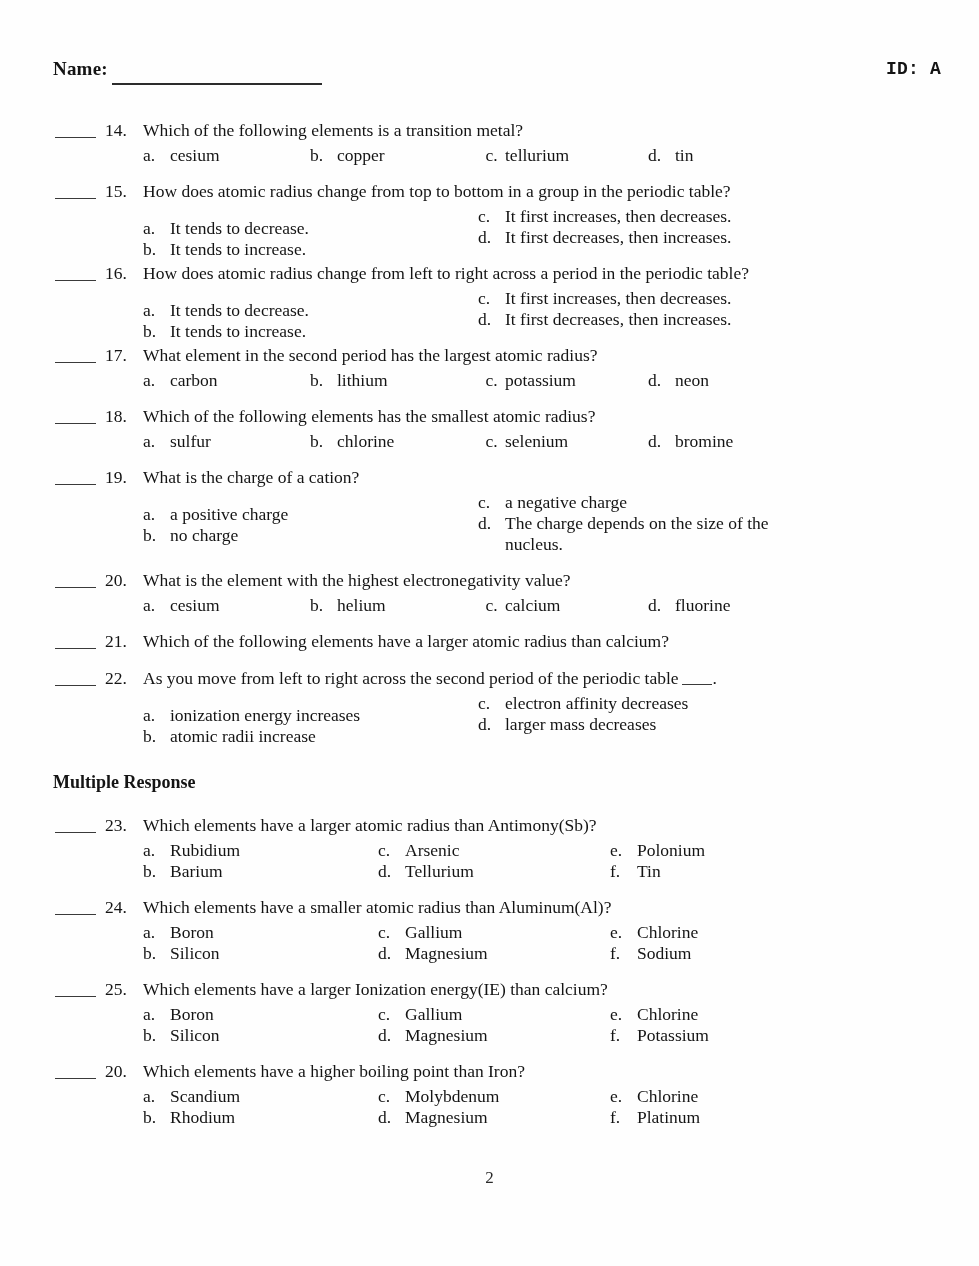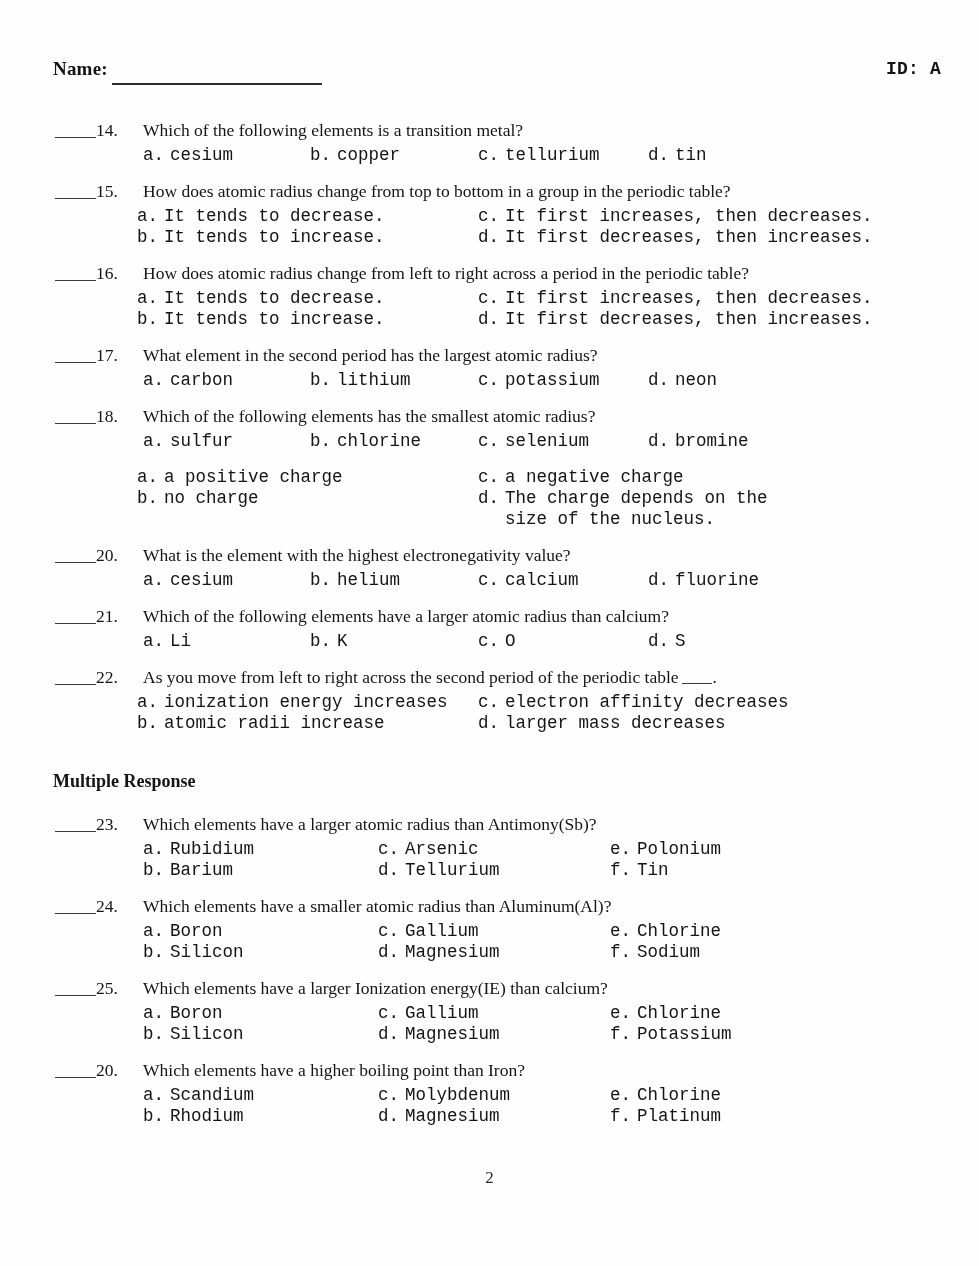--- a/index.html
+++ b/index.html
@@ -77,21 +77,21 @@
     top: 17px;
     width: 41px;
     height: 0;
     border-bottom: 1.5px solid #3a3a3a;
   }
   .q-num {
     position: absolute;
     left: 96px;
     top: 0;
     width: 40px;
-    text-align: left;
+    text-align: center;
     font-size: 17.5px;
   }
   .q-text {
     position: absolute;
     left: 143px;
     top: 0;
     font-size: 17.5px;
     white-space: nowrap;
   }
   .q-text .inline-blank {
@@ -101,21 +101,20 @@
     margin: 0 1px -1px 3px;
   }
 
   .options {
     position: relative;
   }
   .opt {
     position: absolute;
     font-size: 17.5px;
     white-space: nowrap;
-    font-family: Liberation Mono, monospace;
   }
   .opt .ltr {
     display: inline-block;
     width: 27px;
   }
   .opt.wrap {
     white-space: normal;
     width: 300px;
     line-height: 21px;
   }
@@ -128,24 +127,24 @@
     margin-left: 27px;
   }
 
   
   .row0 { top: 0; }
   .row1 { top: 21px; }
 
   
   .c4a { left: 143px; }
   .c4b { left: 310px; }
-  .c4c { left: 478px; }
+  .c4c { left: 478px; text-align: center; }
   .c4d { left: 648px; }
 
-  .c2a { left: 137px; }
+  .c2a { left: 143px; margin-top: 12px; }
   .c2b { left: 478px; }
 
   .c3a { left: 143px; }
   .c3b { left: 362px; margin-left: 16px; }
   .c3c { left: 610px; }
 
   .opts-1row { height: 24px; }
   .opts-2row { height: 45px; }
   .opts-3row { height: 66px; }
 
@@ -241,20 +240,25 @@
           <span class="q-text">Which of the following elements has the smallest atomic radius?</span>
         </div>
         <div class="options opts-1row">
           <div class="opt c4a row0"><span class="ltr">a.</span><span class="txt">sulfur</span></div>
           <div class="opt c4b row0"><span class="ltr">b.</span><span class="txt">chlorine</span></div>
           <div class="opt c4c row0"><span class="ltr">c.</span><span class="txt">selenium</span></div>
           <div class="opt c4d row0"><span class="ltr">d.</span><span class="txt">bromine</span></div>
         </div>
       </div>
       <div class="question">
+        <div class="q-head">
+          <span class="blank"></span>
+          <span class="q-num">19.</span>
+          <span class="q-text">What is the charge of a cation?</span>
+        </div>
         <div class="options opts-3row">
           <div class="opt c2a row0"><span class="ltr">a.</span><span class="txt">a positive charge</span></div>
           <div class="opt c2a row1"><span class="ltr">b.</span><span class="txt">no charge</span></div>
           <div class="opt c2b row0"><span class="ltr">c.</span><span class="txt">a negative charge</span></div>
           <div class="opt c2b row1 wrap">
             <span class="ltr">d.</span>
             <span class="txt">The charge depends on the size of the nucleus.</span>
           </div>
         </div>
       </div>
@@ -270,26 +274,20 @@
           <div class="opt c4c row0"><span class="ltr">c.</span><span class="txt">calcium</span></div>
           <div class="opt c4d row0"><span class="ltr">d.</span><span class="txt">fluorine</span></div>
         </div>
       </div>
       <div class="question">
         <div class="q-head">
           <span class="blank"></span>
           <span class="q-num">21.</span>
           <span class="q-text">Which of the following elements have a larger atomic radius than calcium?</span>
         </div>
-        <div class="options opts-1row">
-          <div class="opt c4a row0"><span class="ltr">a.</span><span class="txt">Li</span></div>
-          <div class="opt c4b row0"><span class="ltr">b.</span><span class="txt">K</span></div>
-          <div class="opt c4c row0"><span class="ltr">c.</span><span class="txt">O</span></div>
-          <div class="opt c4d row0"><span class="ltr">d.</span><span class="txt">S</span></div>
-        </div>
       </div>
       <div class="question">
         <div class="q-head">
           <span class="blank"></span>
           <span class="q-num">22.</span>
           <span class="q-text">As you move from left to right across the second period of the periodic table<span class="inline-blank"></span>.</span>
         </div>
         <div class="options opts-2row">
           <div class="opt c2a row0"><span class="ltr">a.</span><span class="txt">ionization energy increases</span></div>
           <div class="opt c2a row1"><span class="ltr">b.</span><span class="txt">atomic radii increase</span></div>

